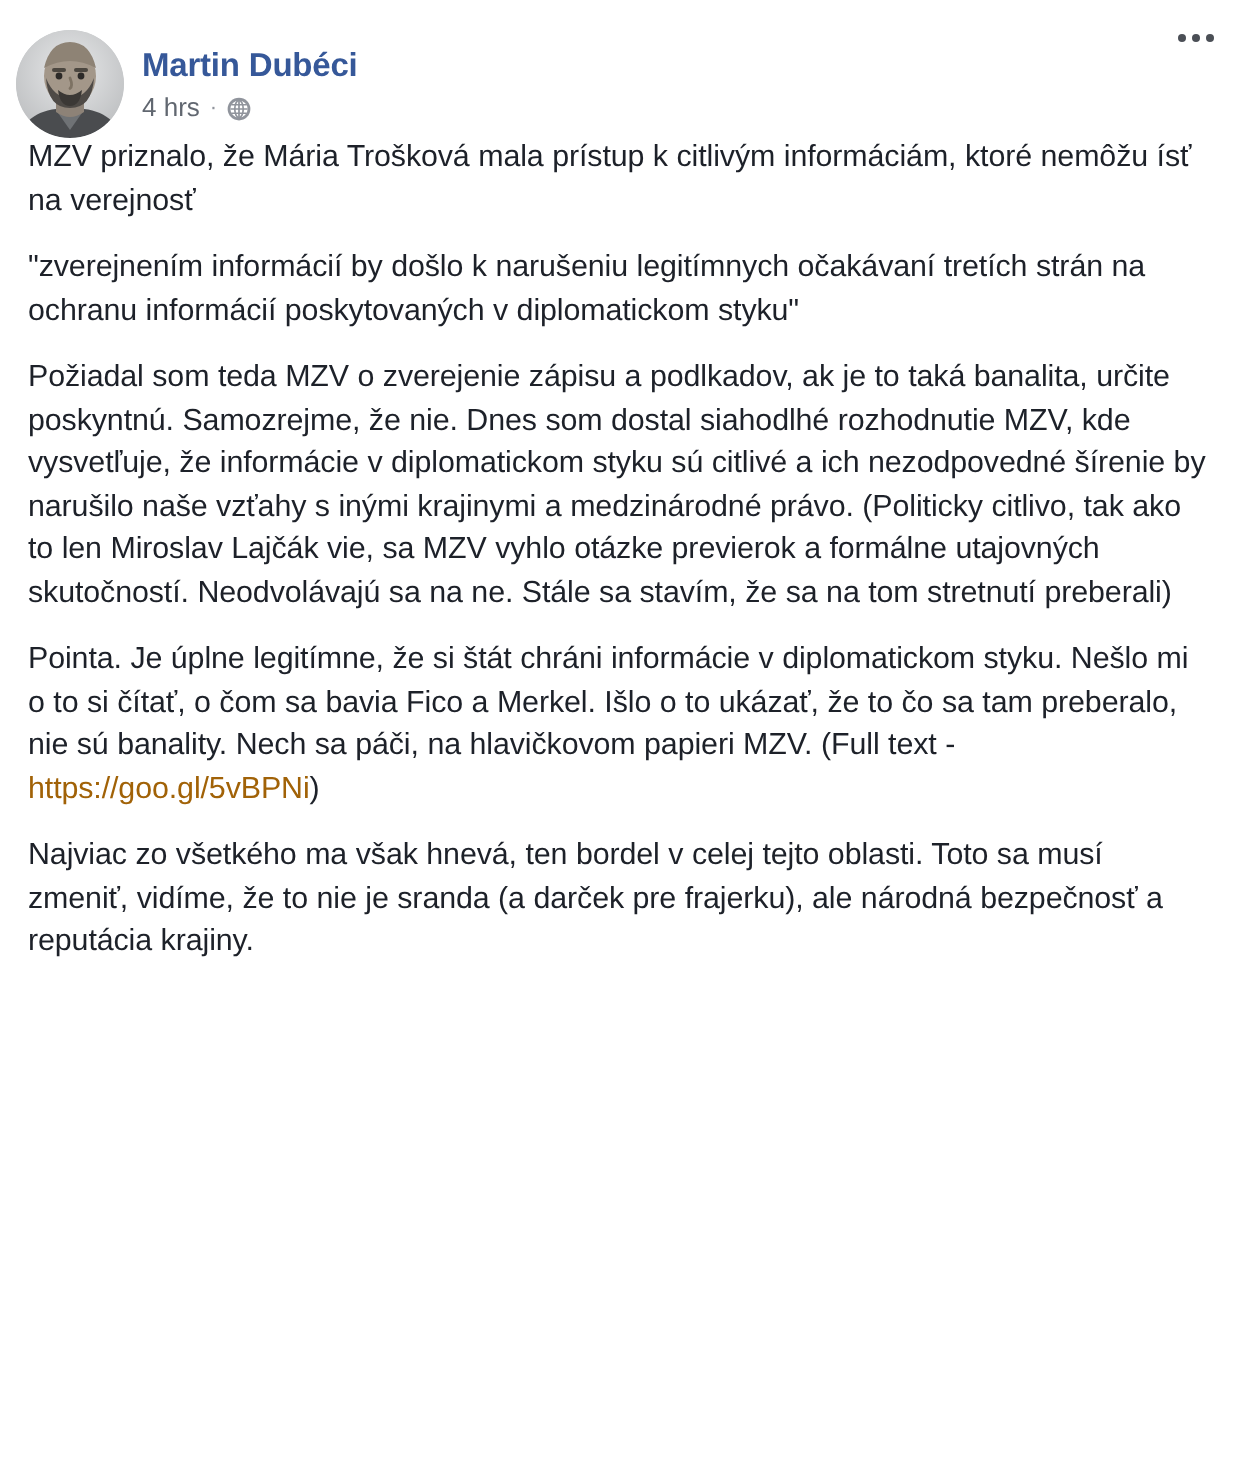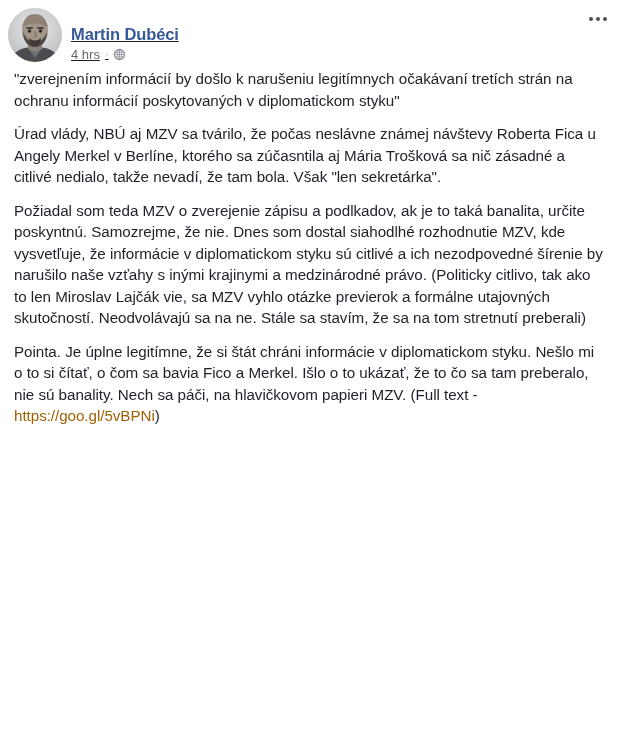--- a/index.html
+++ b/index.html
@@ -19,26 +19,25 @@
     position: relative;
     width: 617px;
     height: 729px;
     background: #ffffff;
     box-sizing: border-box;
   }
 
   
   .post-header {
     display: flex;
-    align-items: flex-end;
+    align-items: center;
     padding: 20px 10px 0 8px;
     height: 62px;
     box-sizing: border-box;
     position: relative;
-    text-decoration: underline;
   }
 
   .avatar {
     width: 54px;
     height: 54px;
     border-radius: 50%;
     flex: 0 0 54px;
     overflow: hidden;
     position: relative;
     background: #c9cbcd;
@@ -181,19 +180,20 @@
     </div>
 
     <div class="menu-button">
       <i></i>
       <i></i>
       <i></i>
     </div>
   </div>
 
   <div class="post-body">
+    <p class="para">MZV priznalo, že Mária Trošková mala prístup k citlivým informáciám, ktoré nemôžu ísť na verejnosť</p>
     <p class="para">"zverejnením informácií by došlo k narušeniu legitímnych očakávaní tretích strán na ochranu informácií poskytovaných v diplomatickom styku"</p>
-    <p class="para">Úrad vlády, NBÚ aj MZV sa tvárilo, že počas neslávne známej návštevy Roberta Fica u Angely Merkel v Berlíne, ktorého sa zúčasntila aj Mária Trošková sa nič zásadné a citlivé nedialo, takže nevadí, že tam bola. Však "len sekretárka".</p>
     <p class="para">Požiadal som teda MZV o zverejenie zápisu a podlkadov, ak je to taká banalita, určite poskyntnú. Samozrejme, že nie. Dnes som dostal siahodlhé rozhodnutie MZV, kde vysvetľuje, že informácie v diplomatickom styku sú citlivé a ich nezodpovedné šírenie by narušilo naše vzťahy s inými krajinymi a medzinárodné právo. (Politicky citlivo, tak ako to len Miroslav Lajčák vie, sa MZV vyhlo otázke previerok a formálne utajovných skutočností. Neodvolávajú sa na ne. Stále sa stavím, že sa na tom stretnutí preberali)</p>
     <p class="para"><span>Pointa. Je úplne legitímne, že si štát chráni informácie v diplomatickom styku. Nešlo mi o to si čítať, o čom sa bavia Fico a Merkel. Išlo o to ukázať, že to čo sa tam preberalo, nie sú banality. Nech sa páči, na hlavičkovom papieri MZV. (Full text - </span><a class="post-link">https://goo.gl/5vBPNi</a><span>)</span></p>
+    <p class="para">Najviac zo všetkého ma však hnevá, ten bordel v celej tejto oblasti. Toto sa musí zmeniť, vidíme, že to nie je sranda (a darček pre frajerku), ale národná bezpečnosť a reputácia krajiny.</p>
   </div>
 
 </div>
 
 </body></html>

